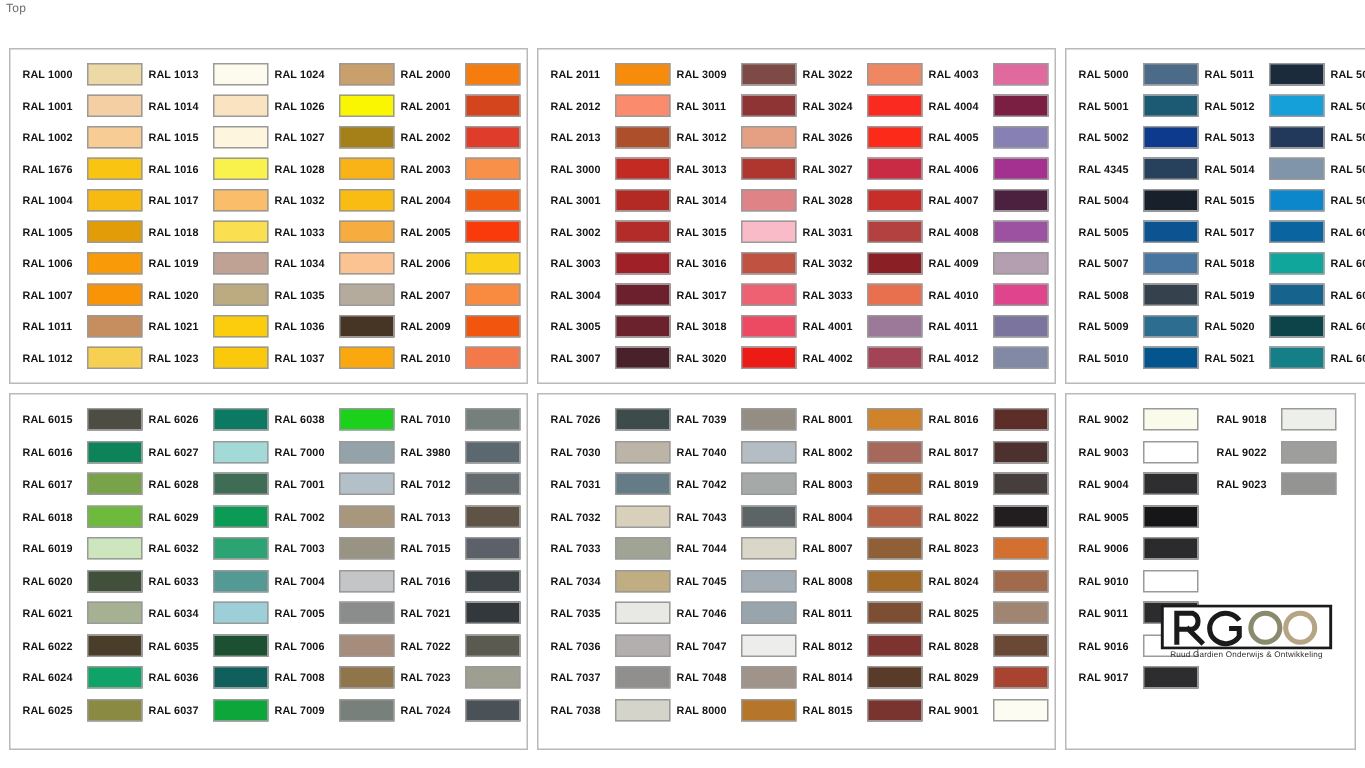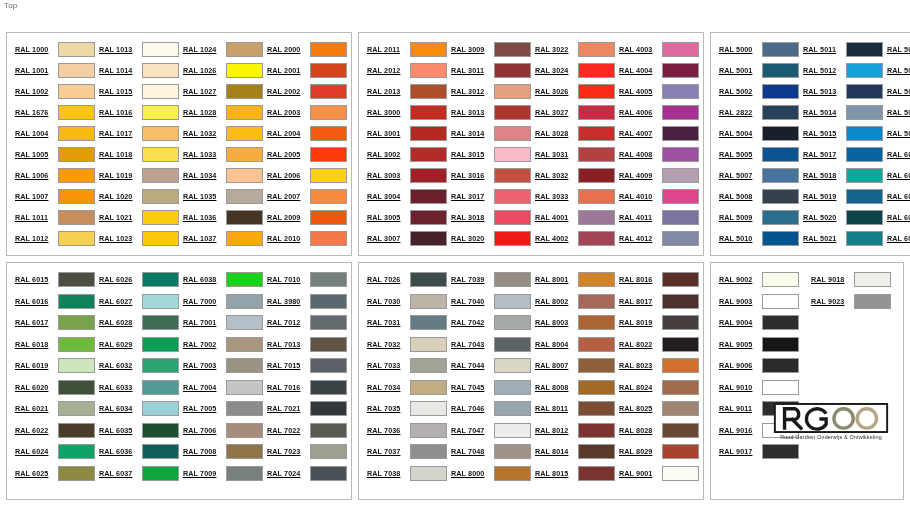--- a/index.html
+++ b/index.html
@@ -38,21 +38,20 @@
   #band-bottom { top: 262px; height: 238px; }
 
   .panel {
     border: 1px solid #b9b9b9;
     background: #ffffff;
     flex: 1 1 0;
     position: relative;
     padding: 6px 4px 4px 4px;
     display: flex;
     gap: 0px;
-    text-decoration: underline;
   }
   .col {
     flex: 1 1 0;
     display: flex;
     flex-direction: column;
     justify-content: flex-start;
     gap: 0px;
   }
   .row {
     display: flex;
@@ -459,21 +458,21 @@
           </div>
           <div class="row">
             <span class="ral-code">RAL 5001</span>
             <span class="swatch" style="background-color: rgb(28, 89, 114);"></span>
           </div>
           <div class="row">
             <span class="ral-code">RAL 5002</span>
             <span class="swatch" style="background-color: rgb(13, 58, 140);"></span>
           </div>
           <div class="row">
-            <span class="ral-code">RAL 2822</span>
+            <span class="ral-code">RAL 4345</span>
             <span class="swatch" style="background-color: rgb(39, 64, 92);"></span>
           </div>
           <div class="row">
             <span class="ral-code">RAL 5004</span>
             <span class="swatch" style="background-color: rgb(24, 32, 43);"></span>
           </div>
           <div class="row">
             <span class="ral-code">RAL 5005</span>
             <span class="swatch" style="background-color: rgb(11, 83, 145);"></span>
           </div>
@@ -947,20 +946,24 @@
           </div>
           <div class="row">
             <span class="ral-code">RAL 9017</span>
             <span class="swatch" style="background-color: rgb(45, 45, 47);"></span>
           </div>
         </div>
         <div class="col">
           <div class="row">
             <span class="ral-code">RAL 9018</span>
             <span class="swatch" style="background-color: rgb(237, 240, 234);"></span>
+          </div>
+          <div class="row">
+            <span class="ral-code">RAL 9022</span>
+            <span class="swatch" style="background-color: rgb(158, 158, 156);"></span>
           </div>
           <div class="row">
             <span class="ral-code">RAL 9023</span>
             <span class="swatch" style="background-color: rgb(148, 148, 146);"></span>
           </div>
         </div>
       </div>
       <div class="logo-wrap">
       <svg class="logo-mark" viewBox="0 0 236 62">
         <rect x="2" y="2" width="232" height="58" fill="#ffffff" stroke="#1a1a1a" stroke-width="4"></rect>

